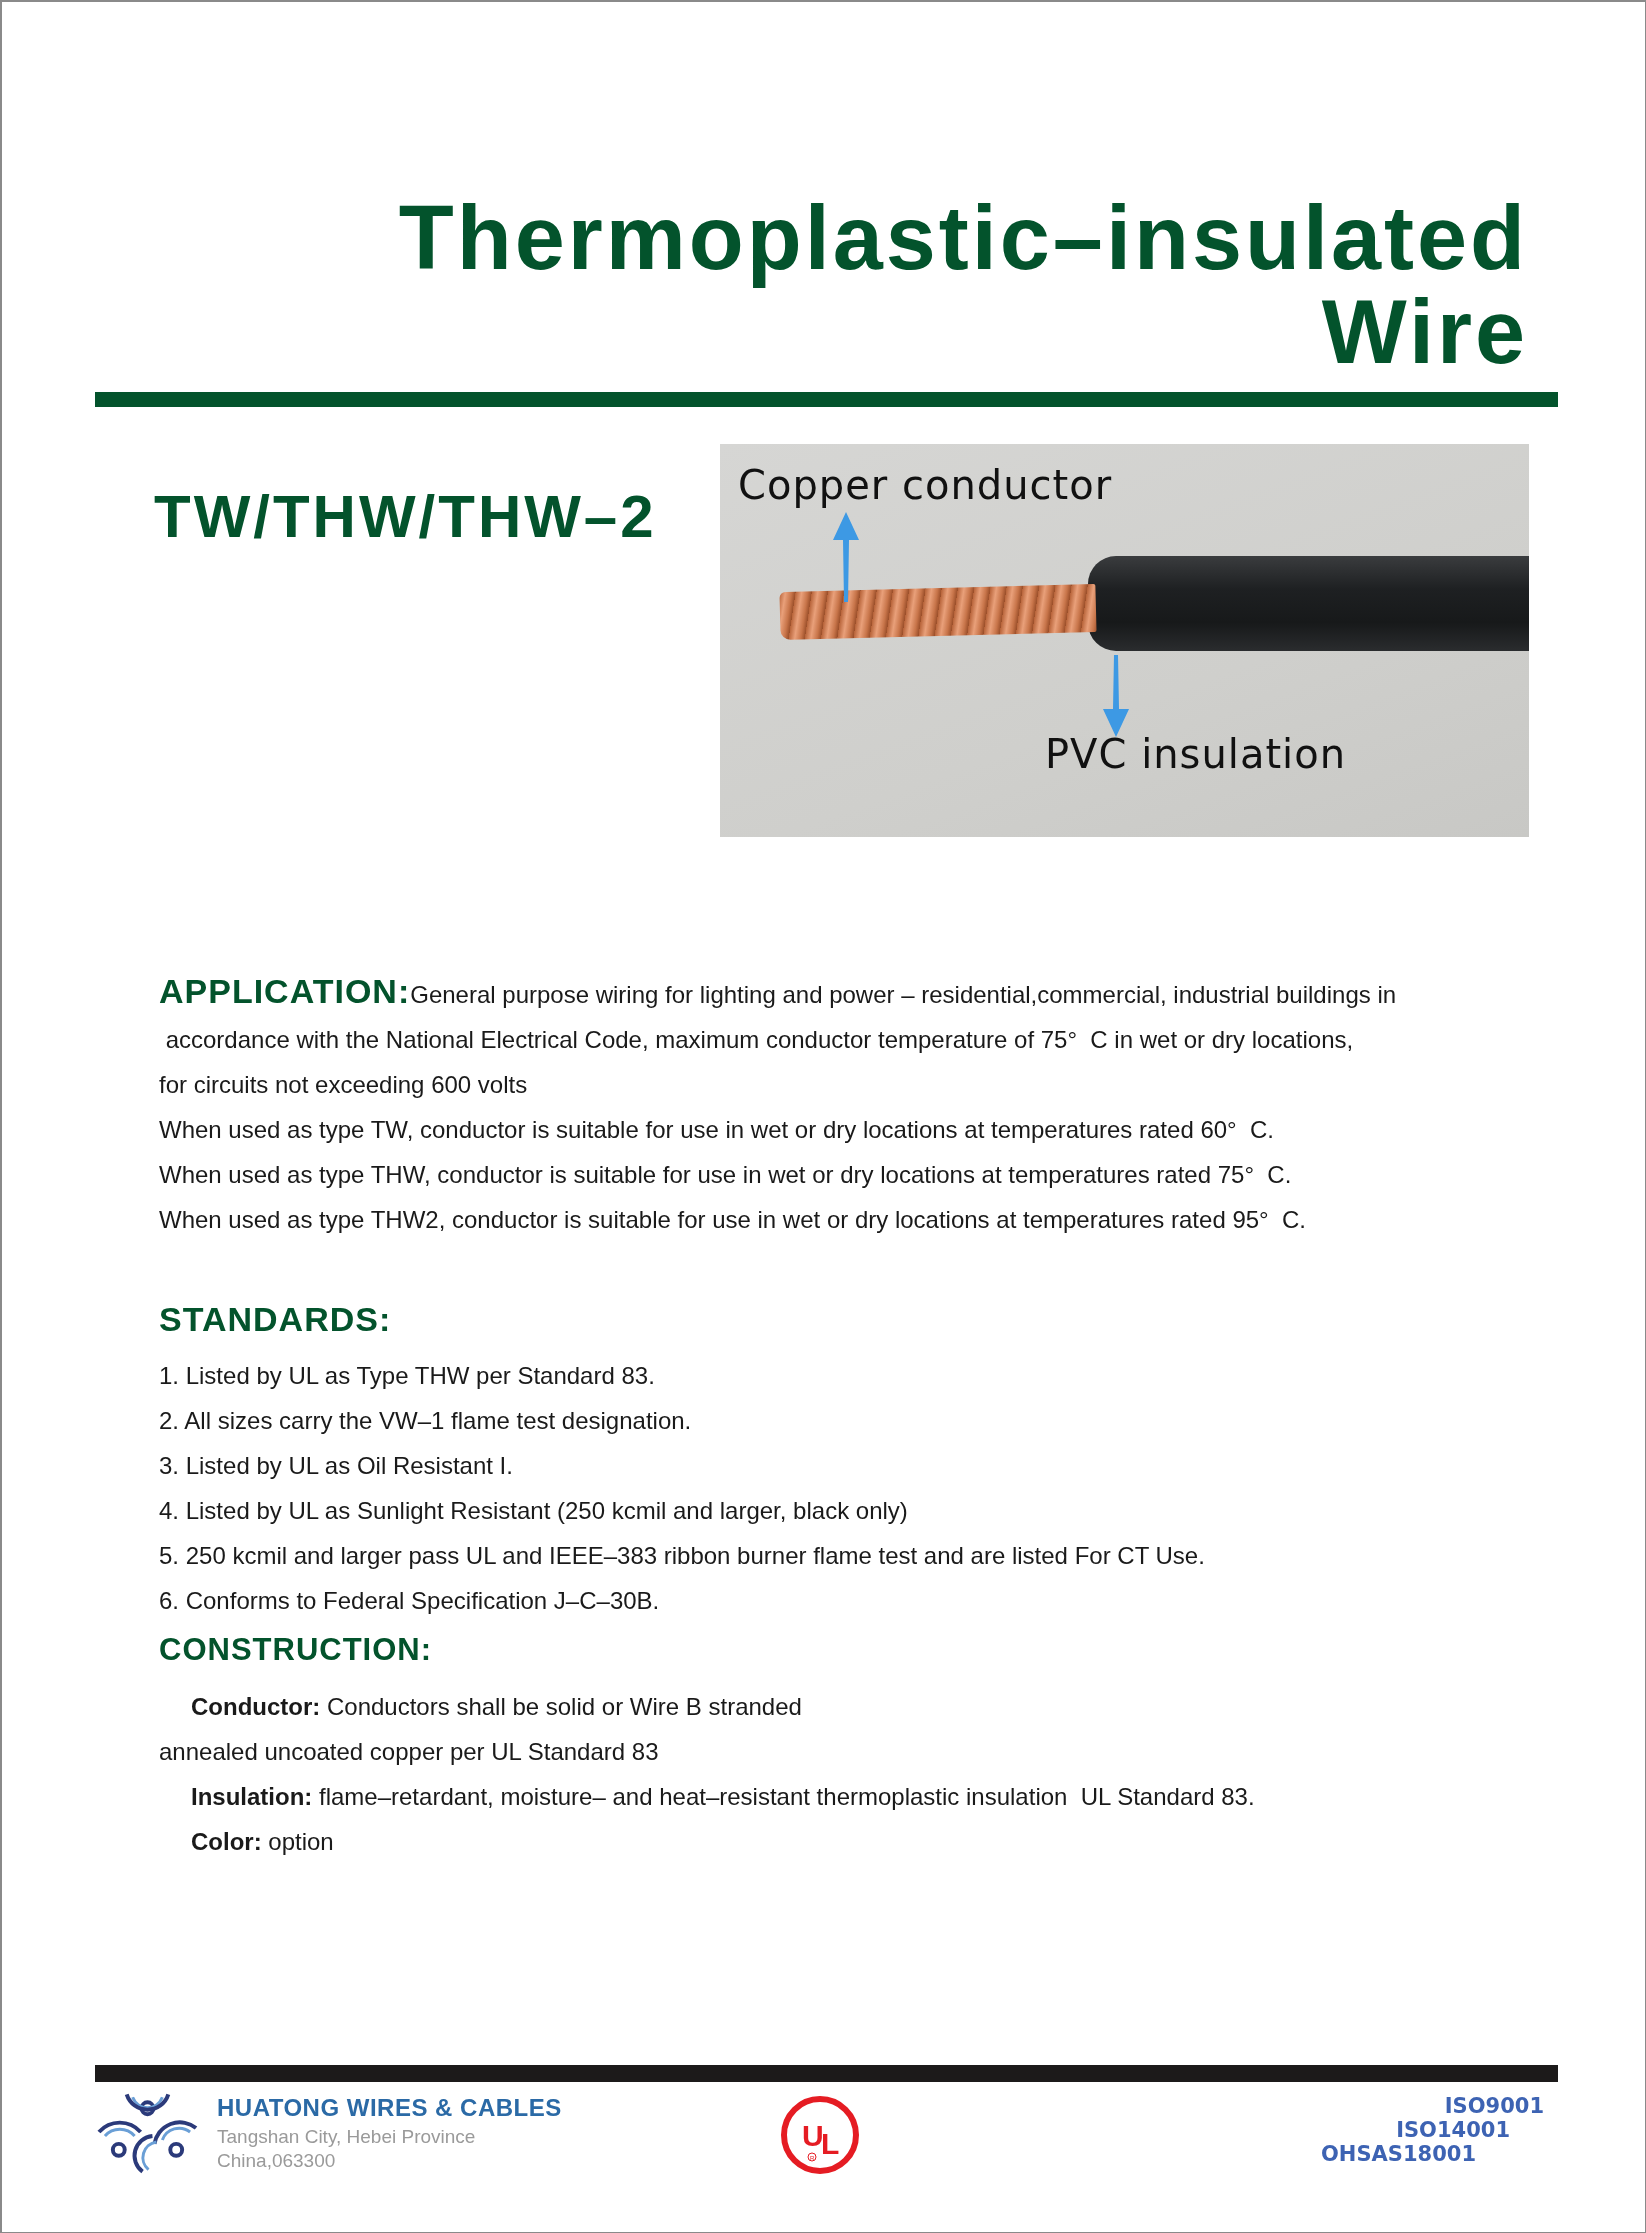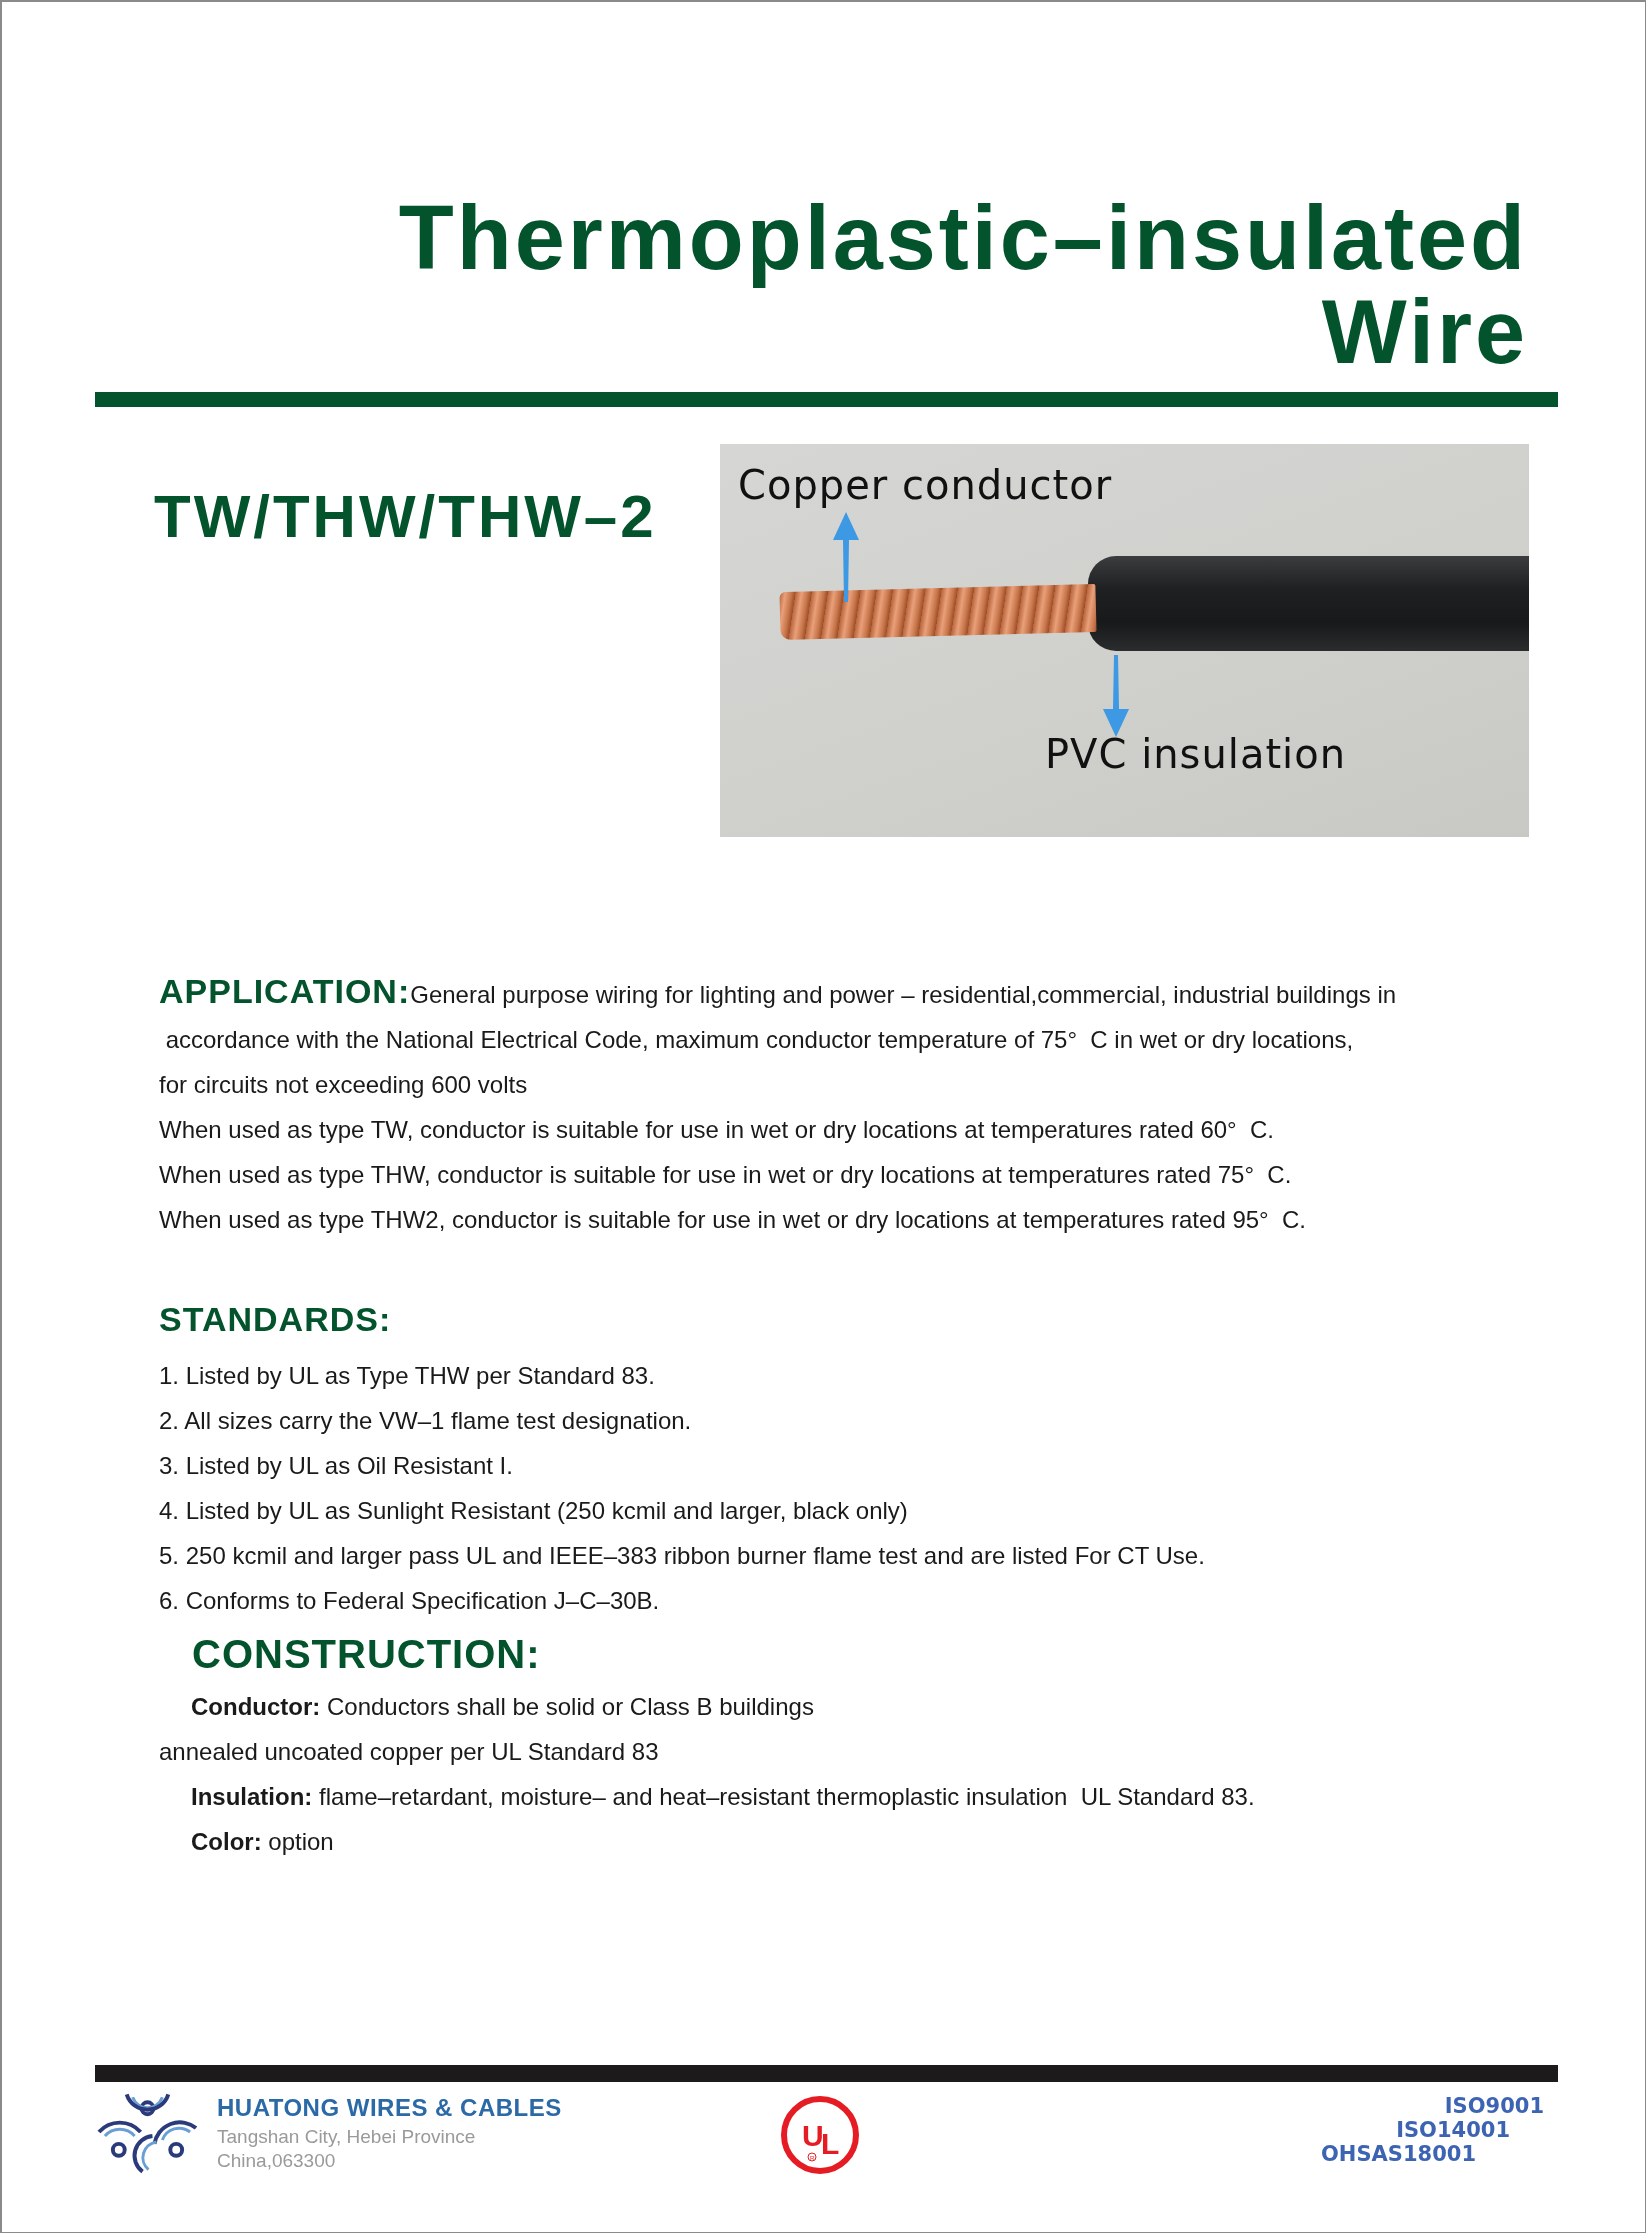--- a/index.html
+++ b/index.html
@@ -16,21 +16,21 @@
   .copper { position: absolute; left: 60px; top: 144px; width: 316px; height: 48px; background: repeating-linear-gradient(100deg, #b8643a 0px, #e9a07a 6px, #c8754a 12px, #9b4f2a 16px); border-radius: 6px 2px 2px 10px; transform: rotate(-1.5deg); }
   .section { position: absolute; left: 157px; width: 1393px; color: #1a1a1a; font-size: 24px; }
   .h-green { color: #03532c; font-weight: bold; }
   .sub { top: 913px; font-size: 31px; color: #03532c; font-weight: bold; letter-spacing: 0.5px; }
   .app { top: 967px; line-height: 45px; }
   .app .h-green { font-size: 34px; letter-spacing: 1px; }
   .app p { margin: 0; font-size: 24px; }
   .std-h { top: 1298px; font-size: 34px; letter-spacing: 1px; }
   .std-list { top: 1351px; line-height: 45px; }
   .std-list div, .cons div { font-size: 24px; }
-  .cons-h { top: 1630px; font-size: 40px; letter-spacing: 1px; margin-left: 33px; }
+  .cons-h { top: 1630px; font-size: 31px; letter-spacing: 1px; }
   .cons { top: 1682px; line-height: 45px; }
   .cons b { font-weight: bold; margin-left: 32px; }
   .black-rule { position: absolute; left: 93px; top: 2063px; width: 1463px; height: 17px; background: #1c1a1a; }
   .logo { position: absolute; left: 95px; top: 2090px; width: 101px; height: 82px; }
   .company { position: absolute; left: 215px; top: 2092px; color: #2b6aa6; font-weight: bold; font-size: 24px; letter-spacing: 0.5px; }
   .addr { position: absolute; left: 215px; color: #9a9a9a; font-size: 19px; }
   .addr1 { top: 2124px; }
   .addr2 { top: 2148px; }
   .ul-mark { position: absolute; left: 777px; top: 2092px; width: 82px; height: 82px; }
   .iso { position: absolute; right: 101px; top: 2092px; text-align: right; color: #3d63b3; font-weight: bold; font-size: 21px; line-height: 24px; font-family: "DejaVu Sans", sans-serif; }
@@ -80,21 +80,21 @@
     <div>1. Listed by UL as Type THW per Standard 83.</div>
     <div>2. All sizes carry the VW–1 flame test designation.</div>
     <div>3. Listed by UL as Oil Resistant I.</div>
     <div>4. Listed by UL as Sunlight Resistant (250 kcmil and larger, black only)</div>
     <div>5. 250 kcmil and larger pass UL and IEEE–383 ribbon burner flame test and are listed For CT Use.</div>
     <div>6. Conforms to Federal Specification J–C–30B.</div>
   </div>
 
   <div class="section cons-h h-green">CONSTRUCTION:</div>
   <div class="section cons">
-    <div><b>Conductor:</b><span> Conductors shall be solid or Class B buildings</span></div>
+    <div><b>Conductor:</b><span> Conductors shall be solid or Wire B stranded</span></div>
     <div>annealed uncoated copper per UL Standard 83</div>
     <div><b>Insulation:</b><span style="white-space:pre;"> flame–retardant, moisture– and heat–resistant thermoplastic insulation  UL Standard 83.</span></div>
     <div><b>Color:</b><span> option</span></div>
   </div>
 
   <div class="black-rule"></div>
 
   <svg class="logo" viewBox="0 0 102 82">
 
     <circle cx="51" cy="16" r="6" fill="none" stroke="#2b3a7a" stroke-width="4"></circle>

